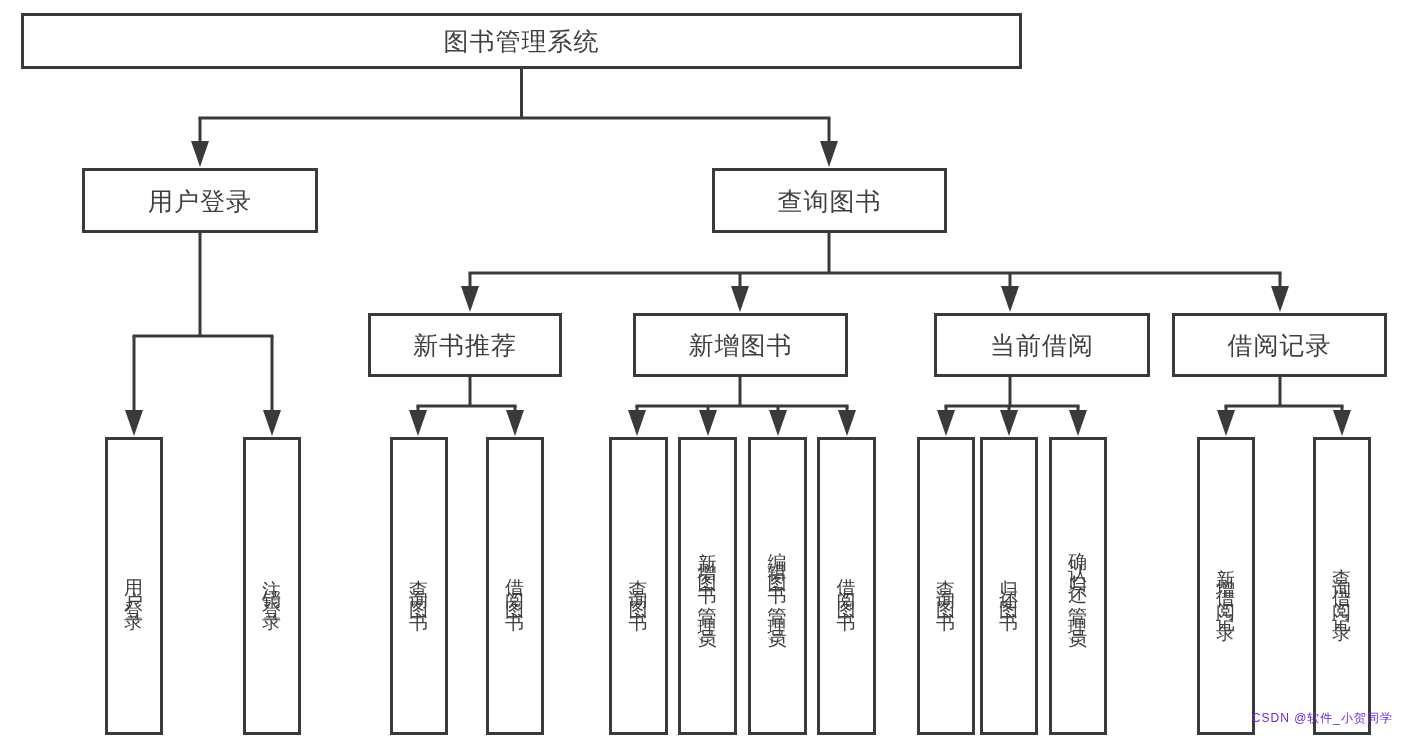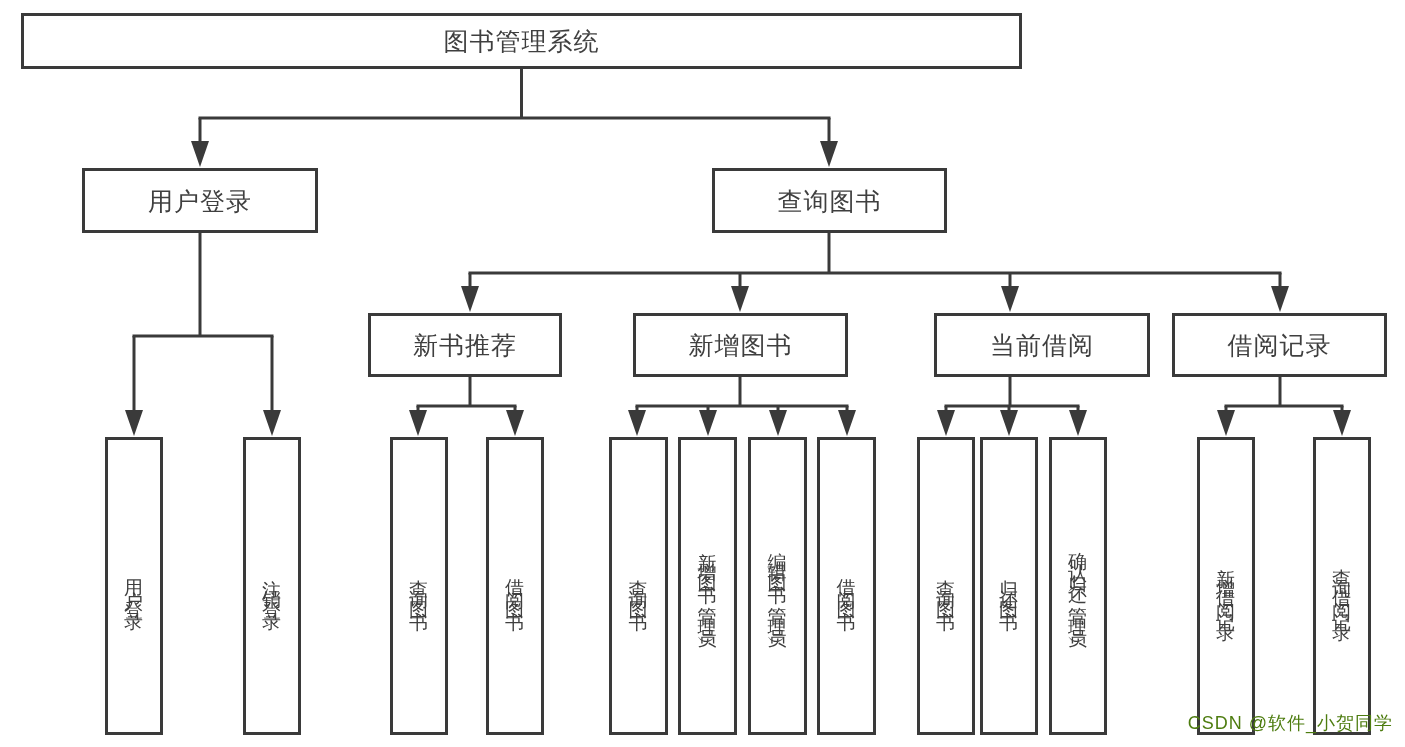--- a/index.html
+++ b/index.html
@@ -55,23 +55,23 @@
     writing-mode: vertical-rl;
     text-orientation: mixed;
     letter-spacing: 11px;
     line-height: 1;
     text-align: center;
   }
 
   .watermark {
     position: absolute;
     right: 12px;
-    bottom: 12px;
-    font-size: 18px;
-    color: #4d7c0f;
+    bottom: 20px;
+    font-size: 12px;
+    color: #6d28d9;
     letter-spacing: 1px;
     z-index: 5;
     white-space: nowrap;
   }
 </style>
 </head>
 <body>
 
 <div class="canvas">
 

